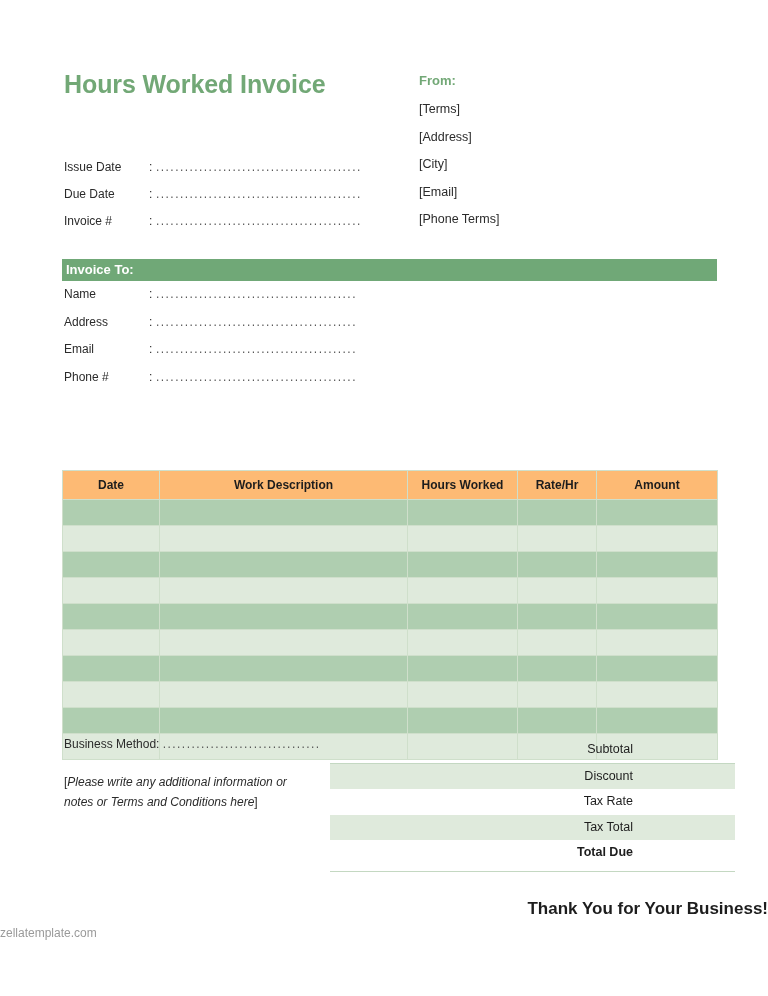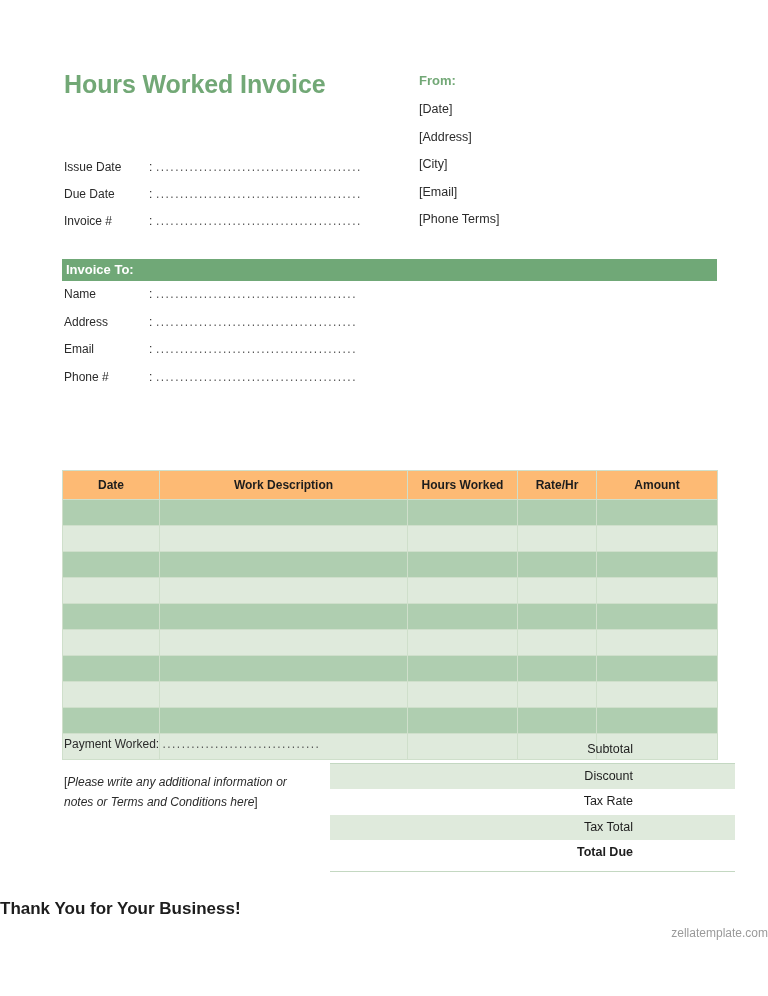--- a/index.html
+++ b/index.html
@@ -248,46 +248,46 @@
     height: 0;
     border-top: 1.6px solid #c4d8c2;
   }
 
   
   .thanks {
     position: absolute;
     left: 0;
     top: 899px;
     width: 768px;
-    text-align: left;
+    text-align: right;
     font-size: 17px;
     font-weight: bold;
     color: #1d1d1d;
   }
   .site {
     position: absolute;
     left: 0;
     top: 926px;
     width: 768px;
-    text-align: right;
+    text-align: left;
     font-size: 12px;
     color: #9a9a9a;
   }
 </style>
 </head>
 <body>
 
 <div class="page">
 
   <div class="header-row">
     <div class="doc-title">Hours Worked Invoice</div>
 
     <div class="from-block">
       <div class="from-label">From:</div>
-      <div class="from-line">[Date]</div>
+      <div class="from-line">[Terms]</div>
       <div class="from-line">[Address]</div>
       <div class="from-line">[City]</div>
       <div class="from-line">[Email]</div>
       <div class="from-line">[Phone Terms]</div>
     </div>
   </div>
 
   <div class="meta-block">
     <div class="meta-row">
       <span class="meta-key">Issue Date</span>
@@ -419,21 +419,21 @@
         <td></td>
           <td></td>
           <td></td>
           <td></td>
           <td></td>
       </tr>
     </tbody>
   </table>
 
   <div class="payment-line">
-    <span>Payment Worked:</span>
+    <span>Business Method:</span>
     <span class="pdots">.................................</span>
   </div>
 
   <div class="notes-block">
     <span class="brk">[</span><span>Please write any additional information or notes or Terms and Conditions here</span><span class="brk">]</span>
   </div>
 
   <div class="totals">
     <div class="tot-row">
       <span class="lbl">Subtotal</span>

